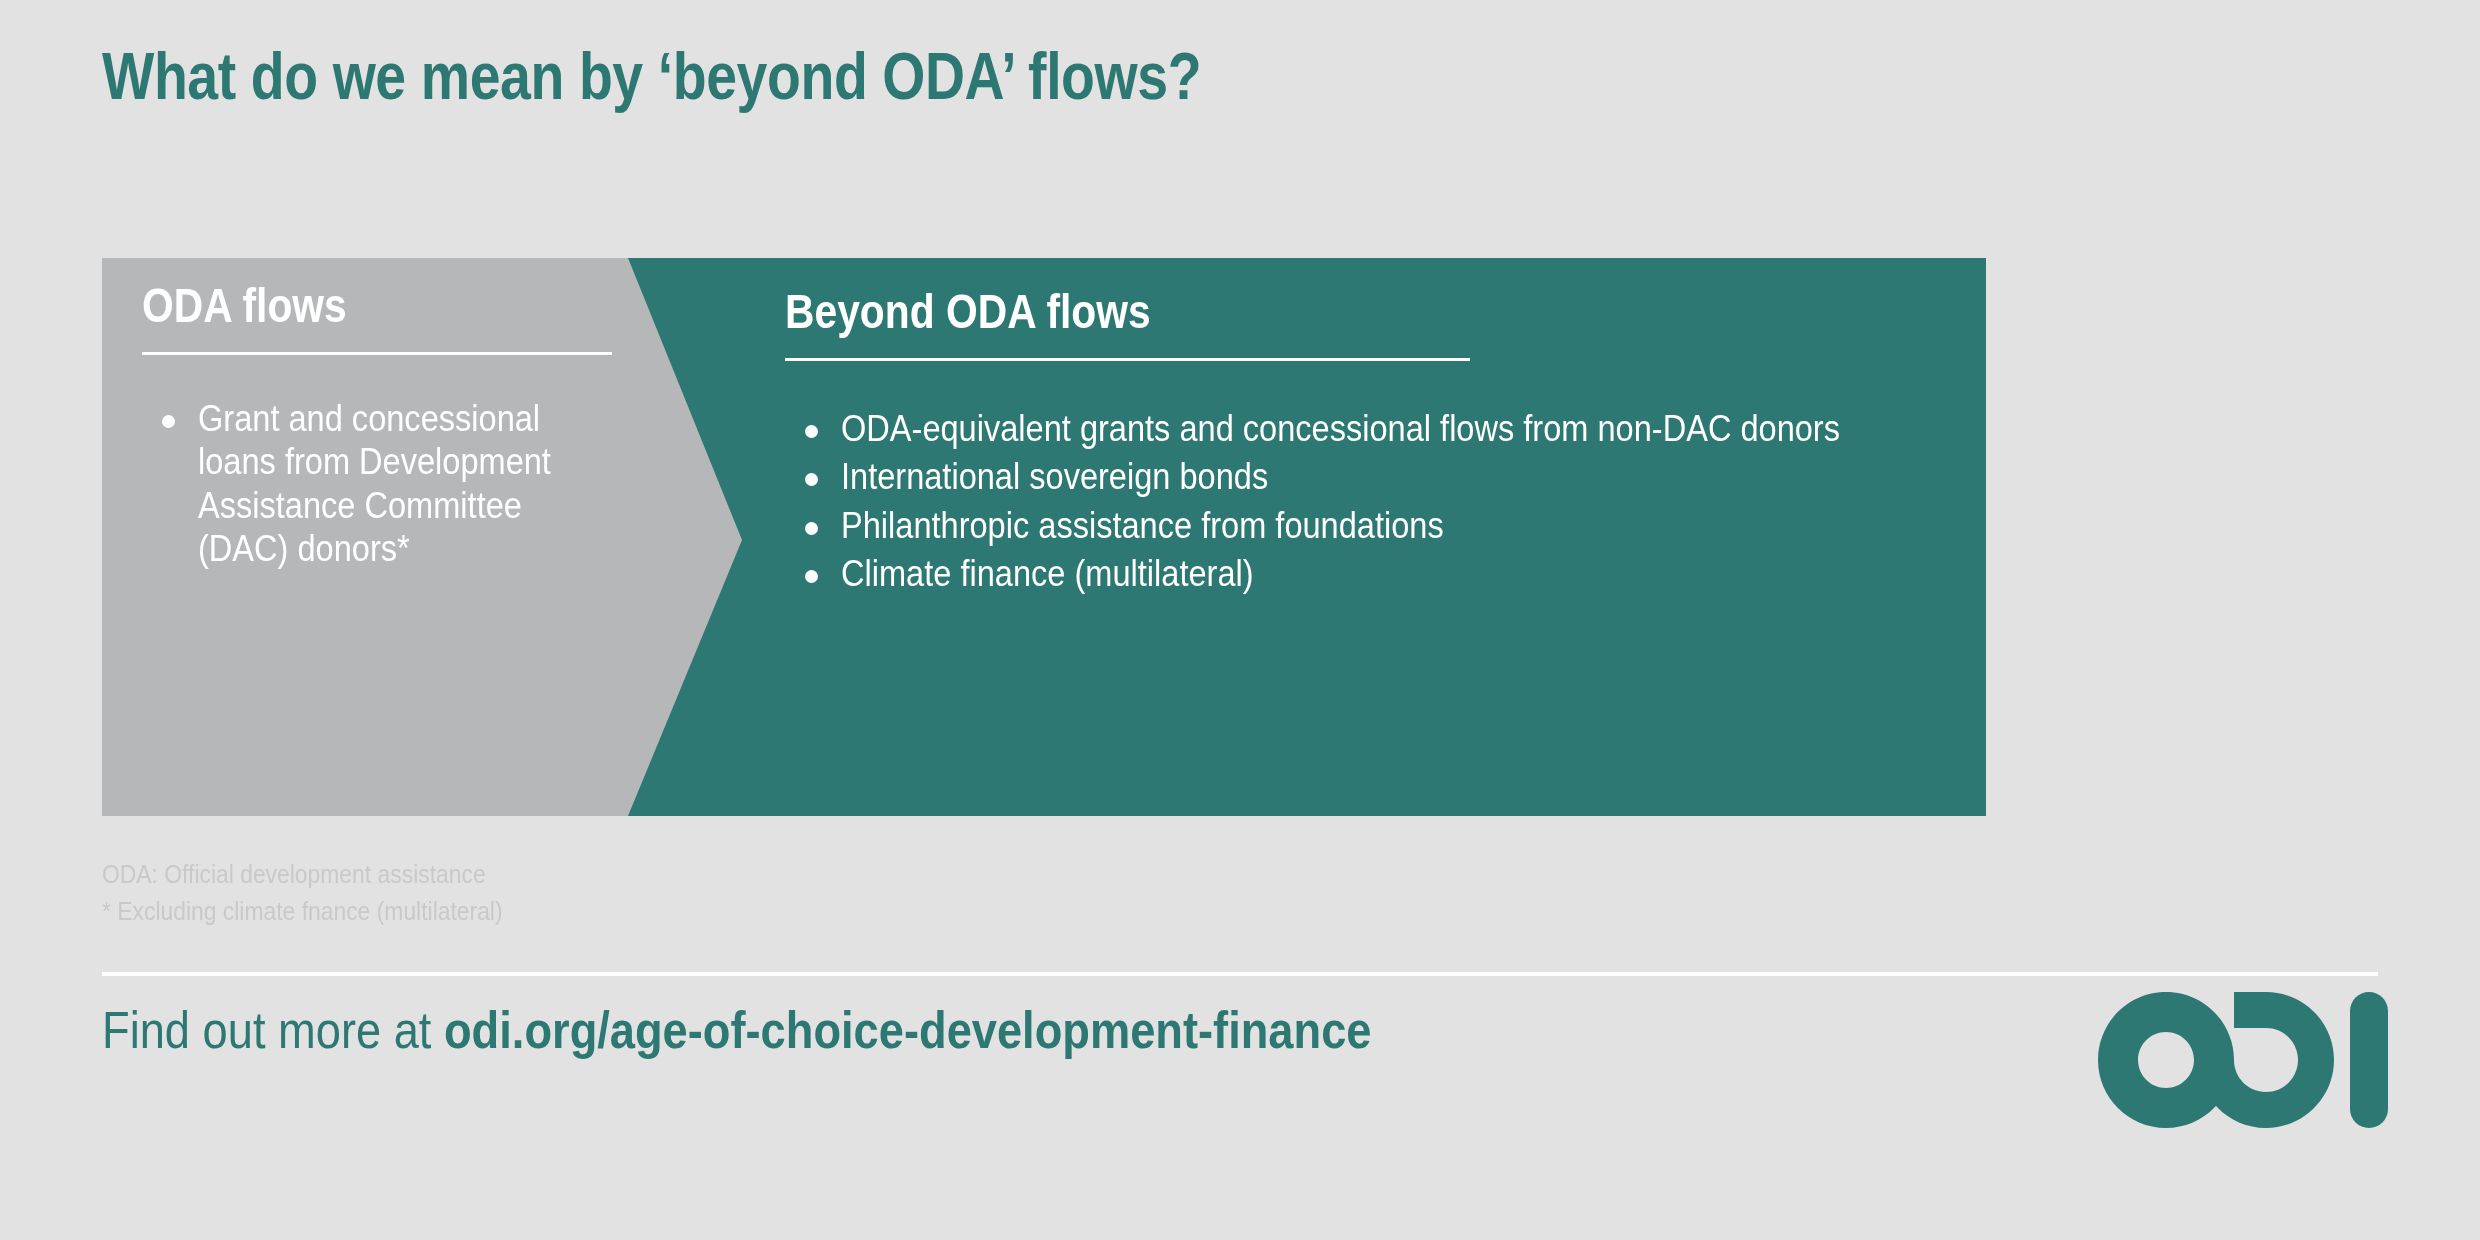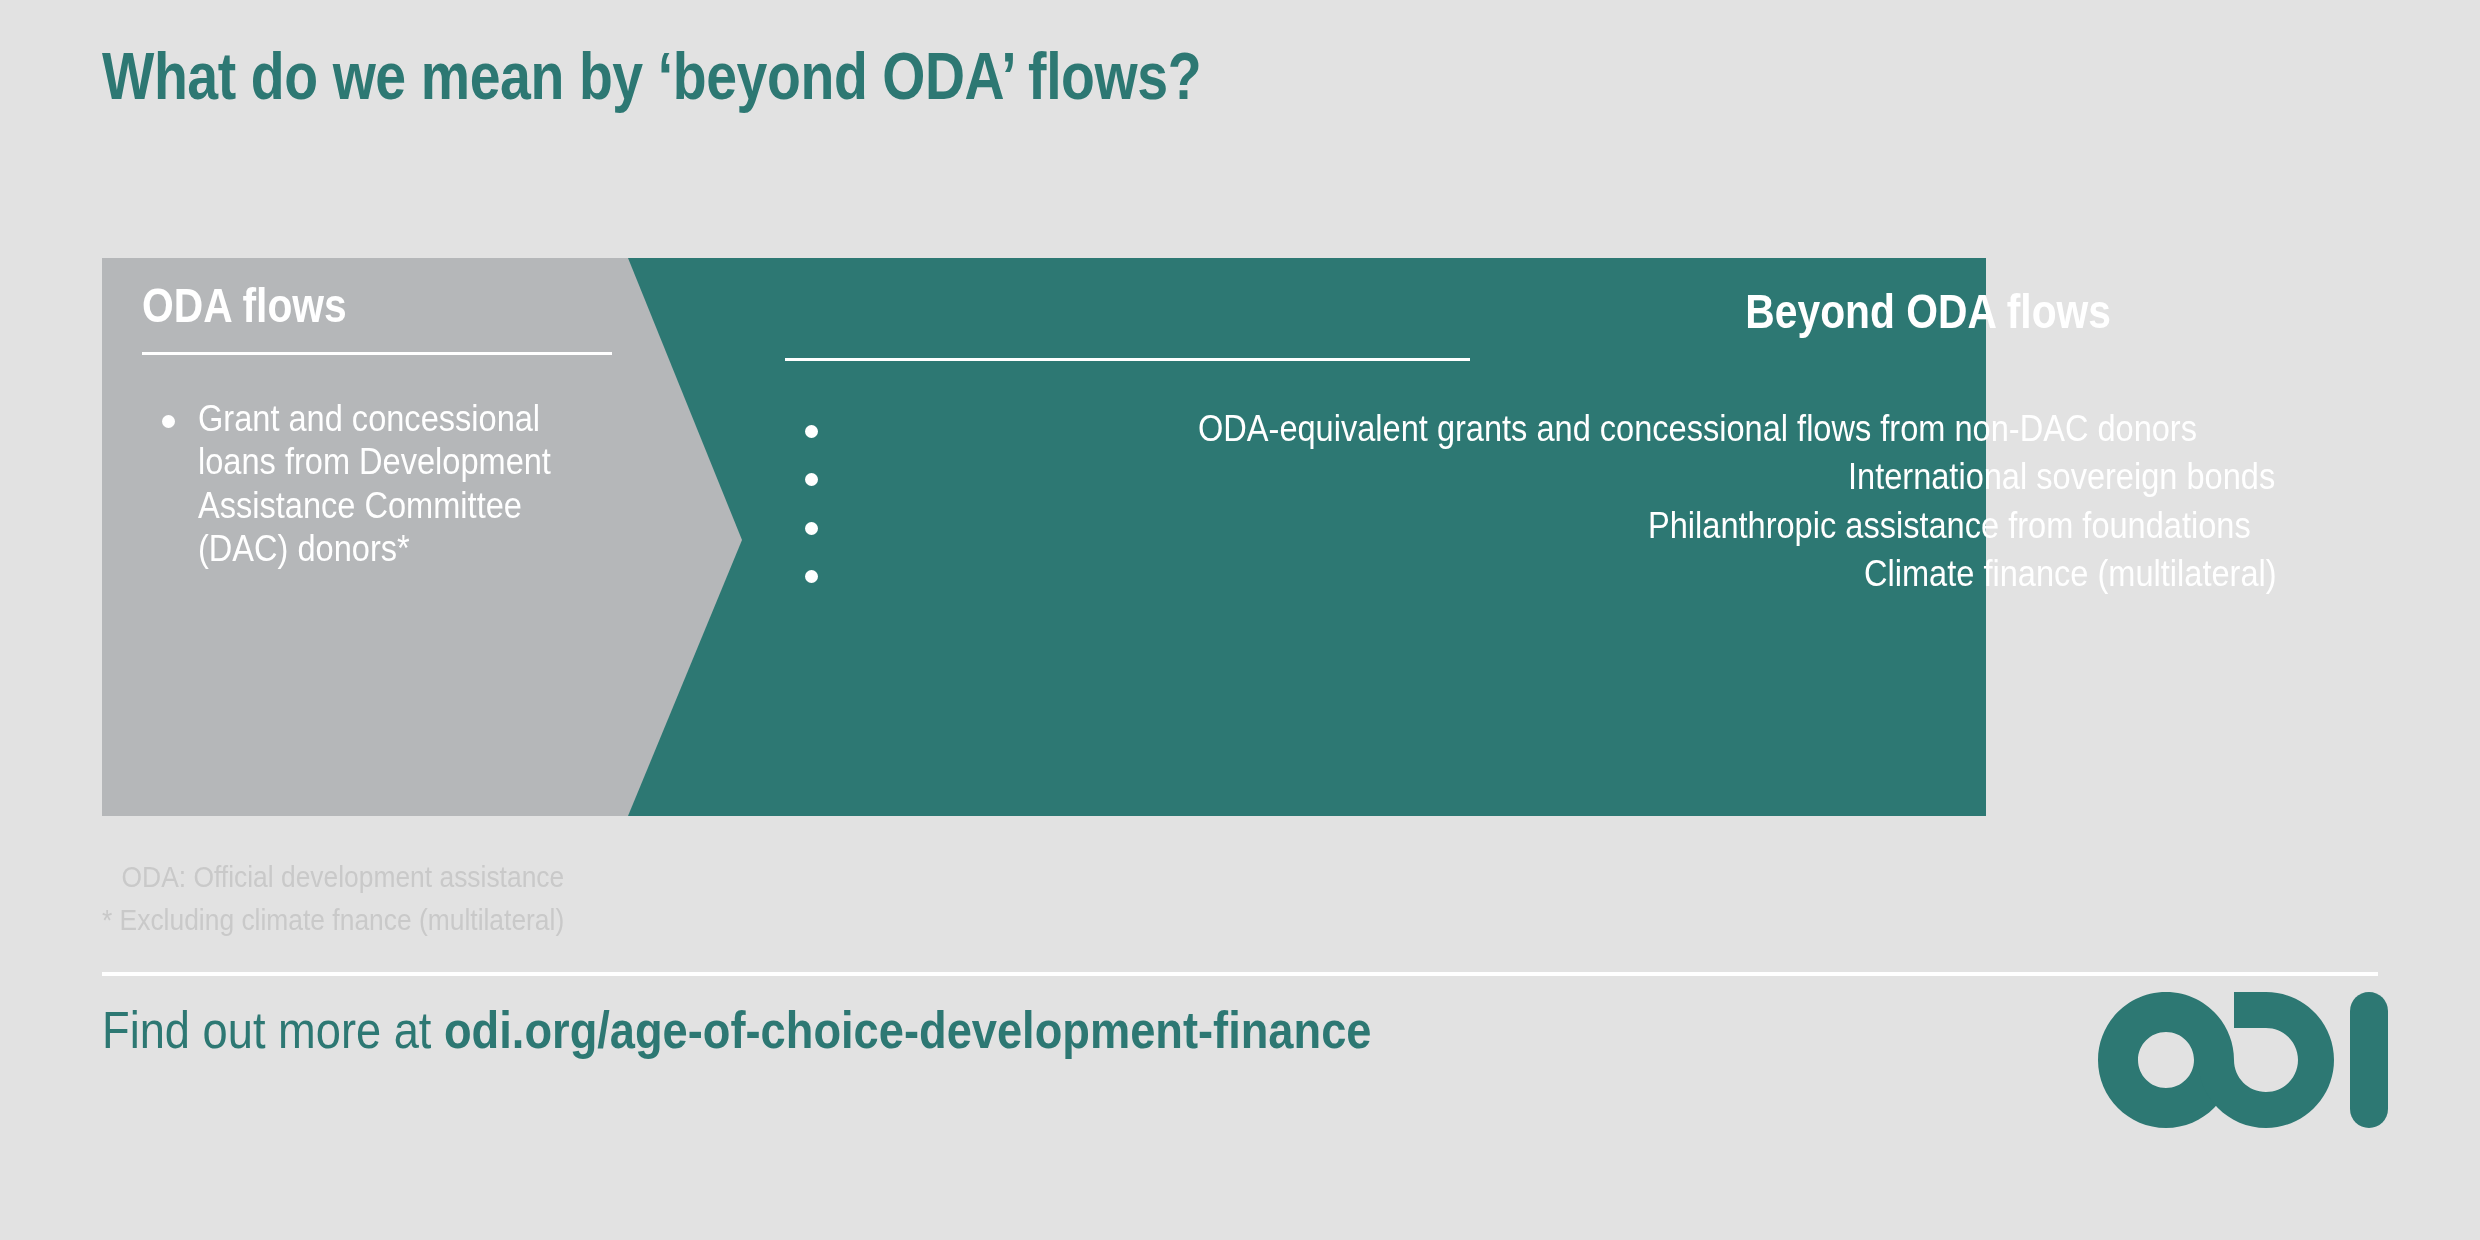--- a/index.html
+++ b/index.html
@@ -57,21 +57,20 @@
     position: absolute;
     left: 40px;
     top: 0;
     width: 470px;
   }
   .col-right {
     position: absolute;
     left: 683px;
     top: 0;
     width: 1560px;
-    text-align: right;
   }
 
   .panel-heading {
     font-size: 48px;
     font-weight: bold;
     color: #ffffff;
     transform: scaleX(0.85);
     transform-origin: left center;
     white-space: nowrap;
     line-height: 1;
@@ -121,23 +120,22 @@
     background: #ffffff;
   }
   .col-right ul.bullets li { margin-bottom: 5px; }
 
   
   .footnotes {
     position: absolute;
     left: 102px;
     top: 856px;
     color: #c9c9c9;
-    font-size: 30px;
+    font-size: 26px;
     line-height: 1.42;
-    text-align: right;
   }
   .footnotes div {
     transform: scaleX(0.88);
     transform-origin: left center;
     white-space: nowrap;
   }
 
   
   .divider {
     position: absolute;

